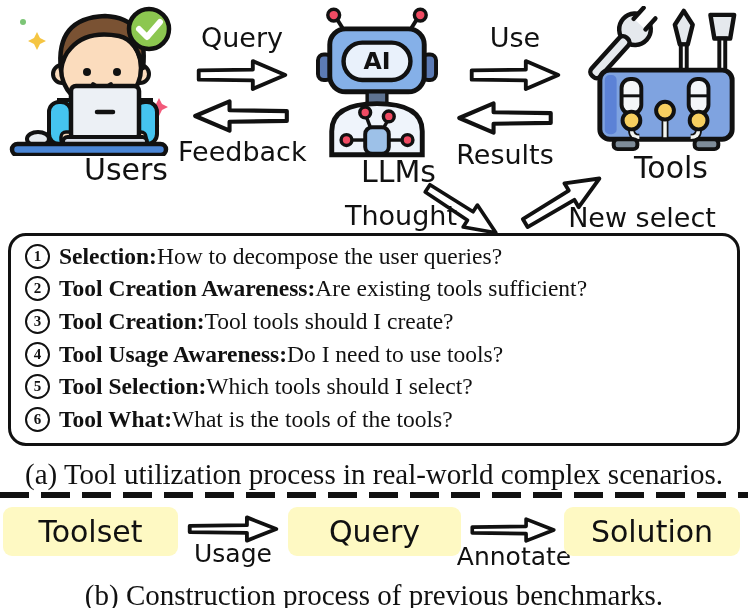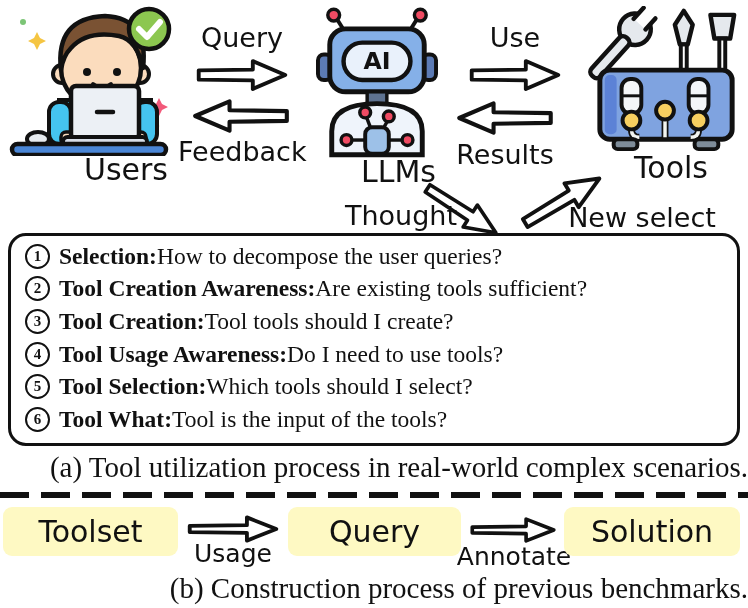--- a/index.html
+++ b/index.html
@@ -4,21 +4,21 @@
 <style>
   html,body{margin:0;padding:0;background:#fff;}
   #stage{position:relative;width:748px;height:608px;background:#fff;overflow:hidden;
          font-family:"DejaVu Sans",sans-serif;color:#111;}
   .abs{position:absolute;}
   .hand{font-family:"DejaVu Sans",sans-serif;color:#111;text-align:center;line-height:1.05;}
   .hand-lg{font-size:30px;text-align:right;}
   .hand-md{font-size:27px;}
   .hand-sm{font-size:25px;}
   .serifcap{font-family:"Liberation Serif","DejaVu Serif",serif;font-size:29px;color:#111;
-            width:748px;text-align:right;}
+            width:748px;text-align:center;margin-top:7px;}
   .arrow{position:absolute;overflow:visible;}
   .flip{transform:scaleX(-1);}
   
   #process-box{position:absolute;left:8px;top:233px;width:712px;height:203px;
       border:3.5px solid #111;border-radius:18px;padding:4px 0 0 14px;background:#fff;}
   .prow{display:flex;align-items:center;height:32.6px;
         font-family:"Liberation Serif","DejaVu Serif",serif;font-size:23.5px;white-space:nowrap;}
   .pnum{flex:0 0 auto;display:inline-flex;align-items:center;justify-content:center;
         width:21px;height:21px;border:2px solid #111;border-radius:50%;
         font-size:15px;font-weight:700;margin-right:9px;
@@ -194,21 +194,21 @@
       <span>Do I need to use tools?</span>
     </div>
     <div class="prow">
       <span class="pnum">5</span>
       <span class="plabel"><span>Tool Selection</span><span>: </span></span>
       <span>Which tools should I select?</span>
     </div>
     <div class="prow">
       <span class="pnum">6</span>
       <span class="plabel"><span>Tool What</span><span>: </span></span>
-      <span>Tool is the input of the tools?</span>
+      <span>What is the tools of the tools?</span>
     </div>
   </div>
 
   <div class="abs serifcap" style="left:0;top:451px">(a) Tool utilization process in real-world complex scenarios.</div>
 
   <div id="divider"></div>
 
   <div class="stage-box hand" style="left:3px;width:175px">
     <span>Toolset</span>
   </div>

